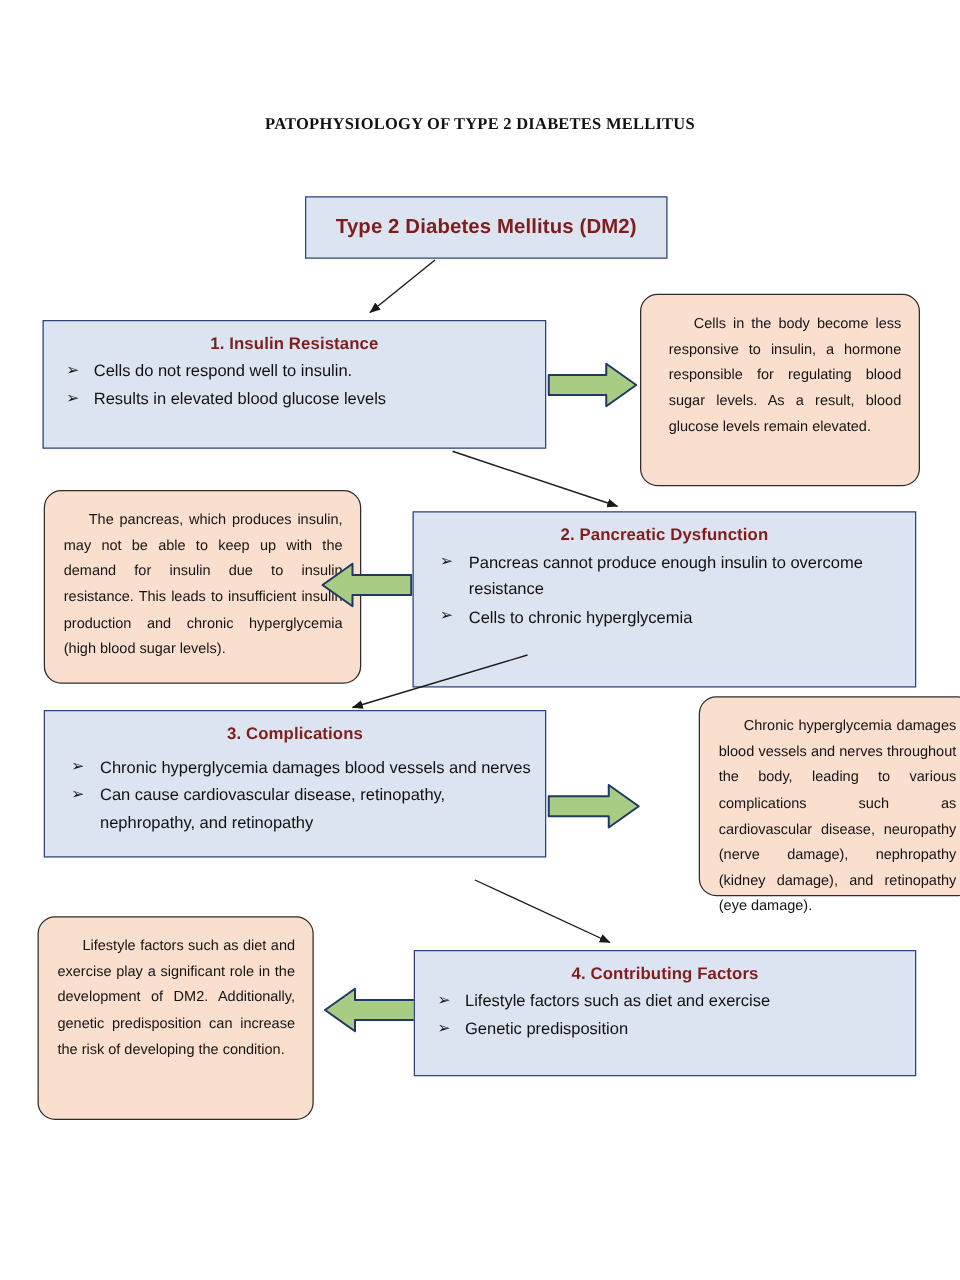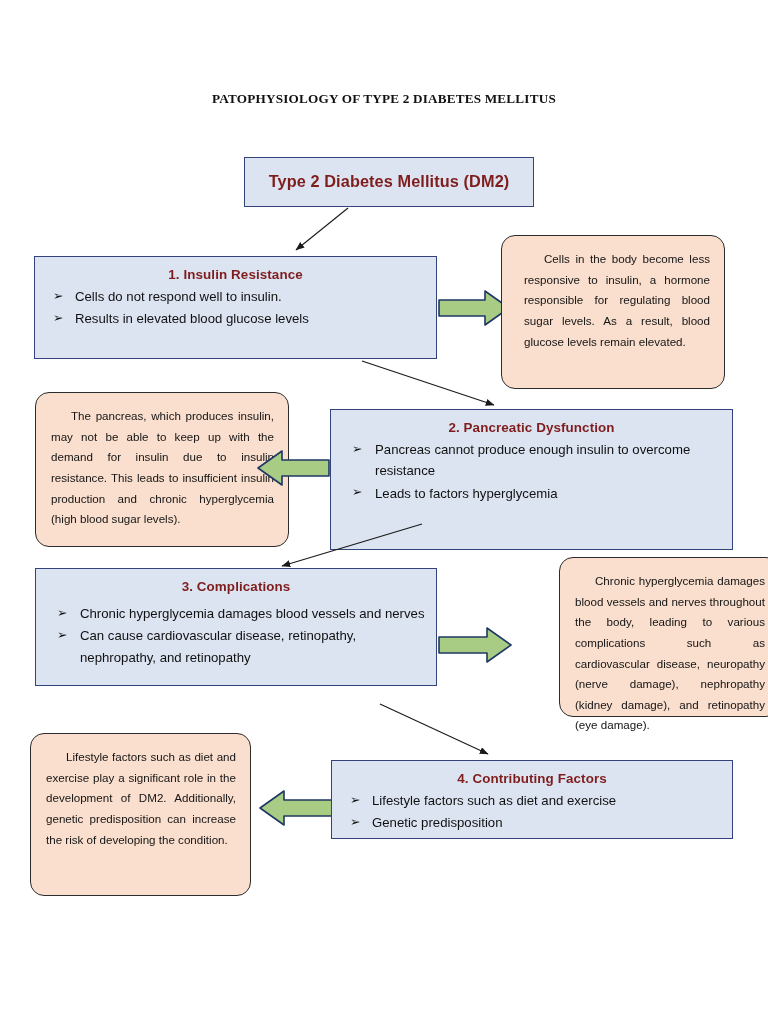--- a/index.html
+++ b/index.html
@@ -124,21 +124,21 @@
       <li><span class="bl-mark">➢</span><span> Results in elevated blood glucose levels</span></li>
     </ul>
   </div>
 
   <div class="green-arrow" style="left:437px; top:288px;">
     <svg width="75" height="40" viewBox="0 0 75 40">
       <path d="M2,12 L48,12 L48,3 L72,20 L48,37 L48,28 L2,28 Z" fill="#a9cc84" stroke="#1f3864" stroke-width="1.6" stroke-linejoin="round"></path>
     </svg>
   </div>
 
-  <div class="peach-box" style="left:501px; top:235px; width:224px; height:154px;padding-left:22px;">
+  <div class="peach-box" style="left:512px; top:235px; width:224px; height:154px;padding-left:22px;">
     <span class="ptext">Cells in the body become less responsive to insulin, a hormone responsible for regulating blood sugar levels. As a result, blood glucose levels remain elevated.</span>
   </div>
 
   <div class="connector" style="left:360px; top:359px; width:142px; height:52px;">
     <svg width="142" height="52" viewBox="0 0 142 52">
       <defs>
         <marker id="ah2" markerWidth="9" markerHeight="9" refX="7.5" refY="3.2" orient="auto">
           <path d="M0,0 L8,3.2 L0,6.4 z" fill="#1a1a1a"></path>
         </marker>
       </defs>
@@ -153,21 +153,21 @@
   <div class="green-arrow" style="left:253px; top:448px;">
     <svg width="78" height="40" viewBox="0 0 78 40">
       <path d="M76,12 L29,12 L29,3 L5,20 L29,37 L29,28 L76,28 Z" fill="#a9cc84" stroke="#1f3864" stroke-width="1.6" stroke-linejoin="round"></path>
     </svg>
   </div>
 
   <div class="blue-box" style="left:330px; top:409px; width:403px; height:141px;">
     <div class="bx-title">2.   Pancreatic Dysfunction</div>
     <ul class="bullets wide">
       <li><span class="bl-mark">➢</span><span>Pancreas cannot produce enough insulin to overcome resistance</span></li>
-      <li><span class="bl-mark">➢</span><span>Leads to factors hyperglycemia</span></li>
+      <li><span class="bl-mark">➢</span><span>Cells to chronic hyperglycemia</span></li>
     </ul>
   </div>
 
   <div class="connector" style="left:272px; top:522px; width:152px; height:50px;">
     <svg width="152" height="50" viewBox="0 0 152 50">
       <defs>
         <marker id="ah3" markerWidth="9" markerHeight="9" refX="7.5" refY="3.2" orient="auto">
           <path d="M0,0 L8,3.2 L0,6.4 z" fill="#1a1a1a"></path>
         </marker>
       </defs>
@@ -207,21 +207,21 @@
   <div class="peach-box" style="left:30px; top:733px; width:221px; height:163px;">
     <span class="ptext">Lifestyle factors such as diet and exercise play a significant role in the development of DM2. Additionally, genetic predisposition can increase the risk of developing the condition.</span>
   </div>
 
   <div class="green-arrow" style="left:255px; top:788px;">
     <svg width="80" height="40" viewBox="0 0 80 40">
       <path d="M78,12 L29,12 L29,3 L5,20 L29,37 L29,28 L78,28 Z" fill="#a9cc84" stroke="#1f3864" stroke-width="1.6" stroke-linejoin="round"></path>
     </svg>
   </div>
 
-  <div class="blue-box" style="left:331px; top:760px; width:402px; height:79px;">
+  <div class="blue-box" style="left:331px; top:760px; width:402px; height:101px;">
     <div class="bx-title">4.   Contributing Factors</div>
     <ul class="bullets">
       <li><span class="bl-mark">➢</span><span>Lifestyle factors such as diet and exercise</span></li>
       <li><span class="bl-mark">➢</span><span> Genetic predisposition</span></li>
     </ul>
   </div>
 
 </div>
 
 </body></html>

